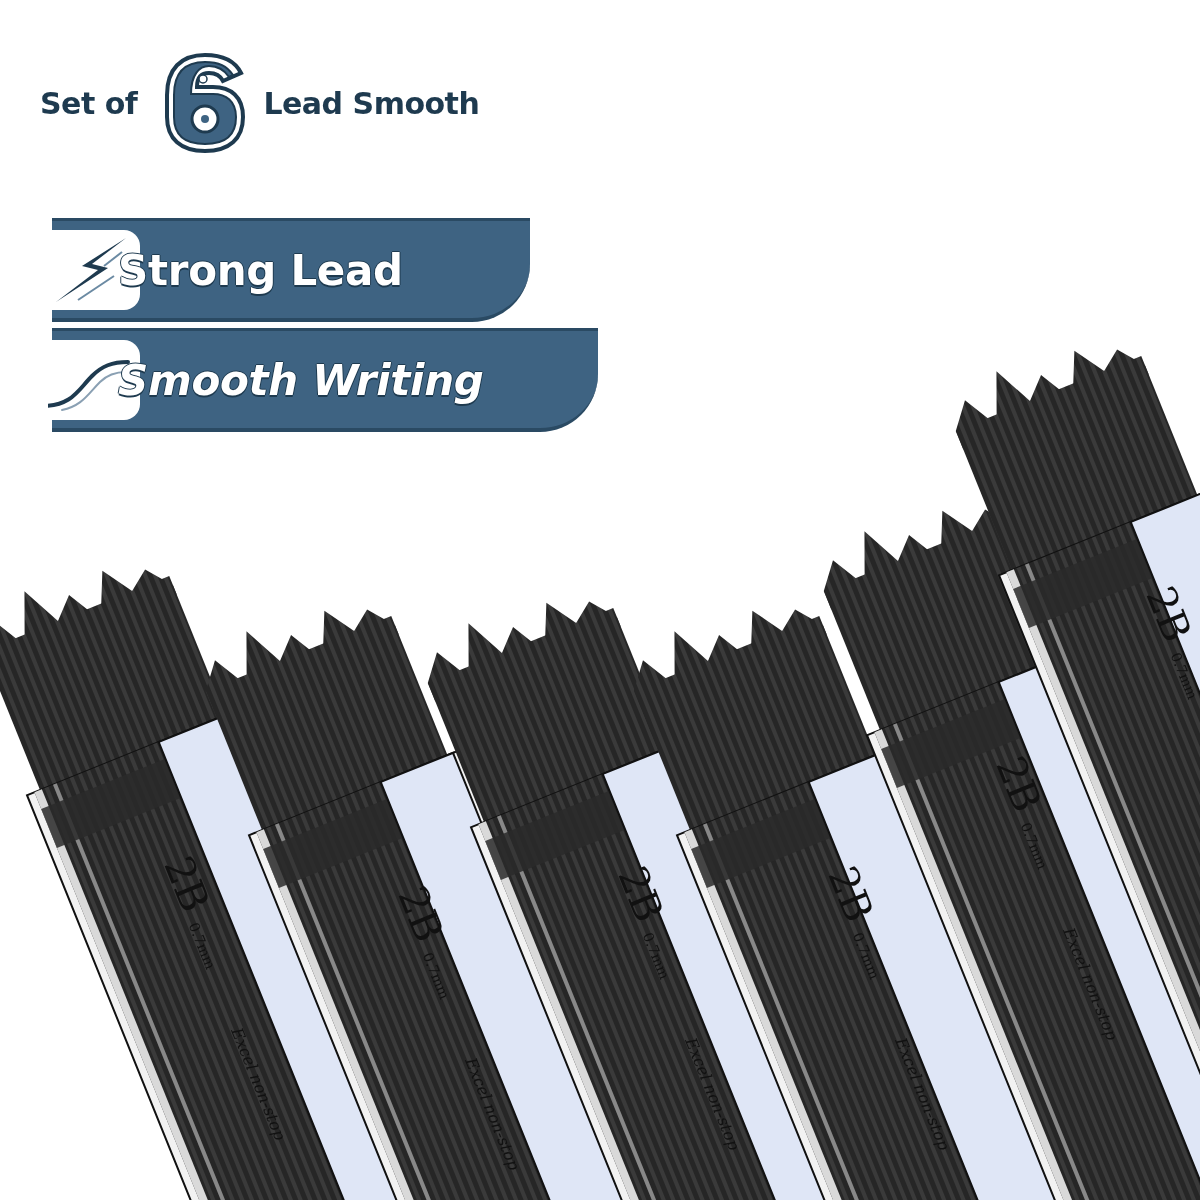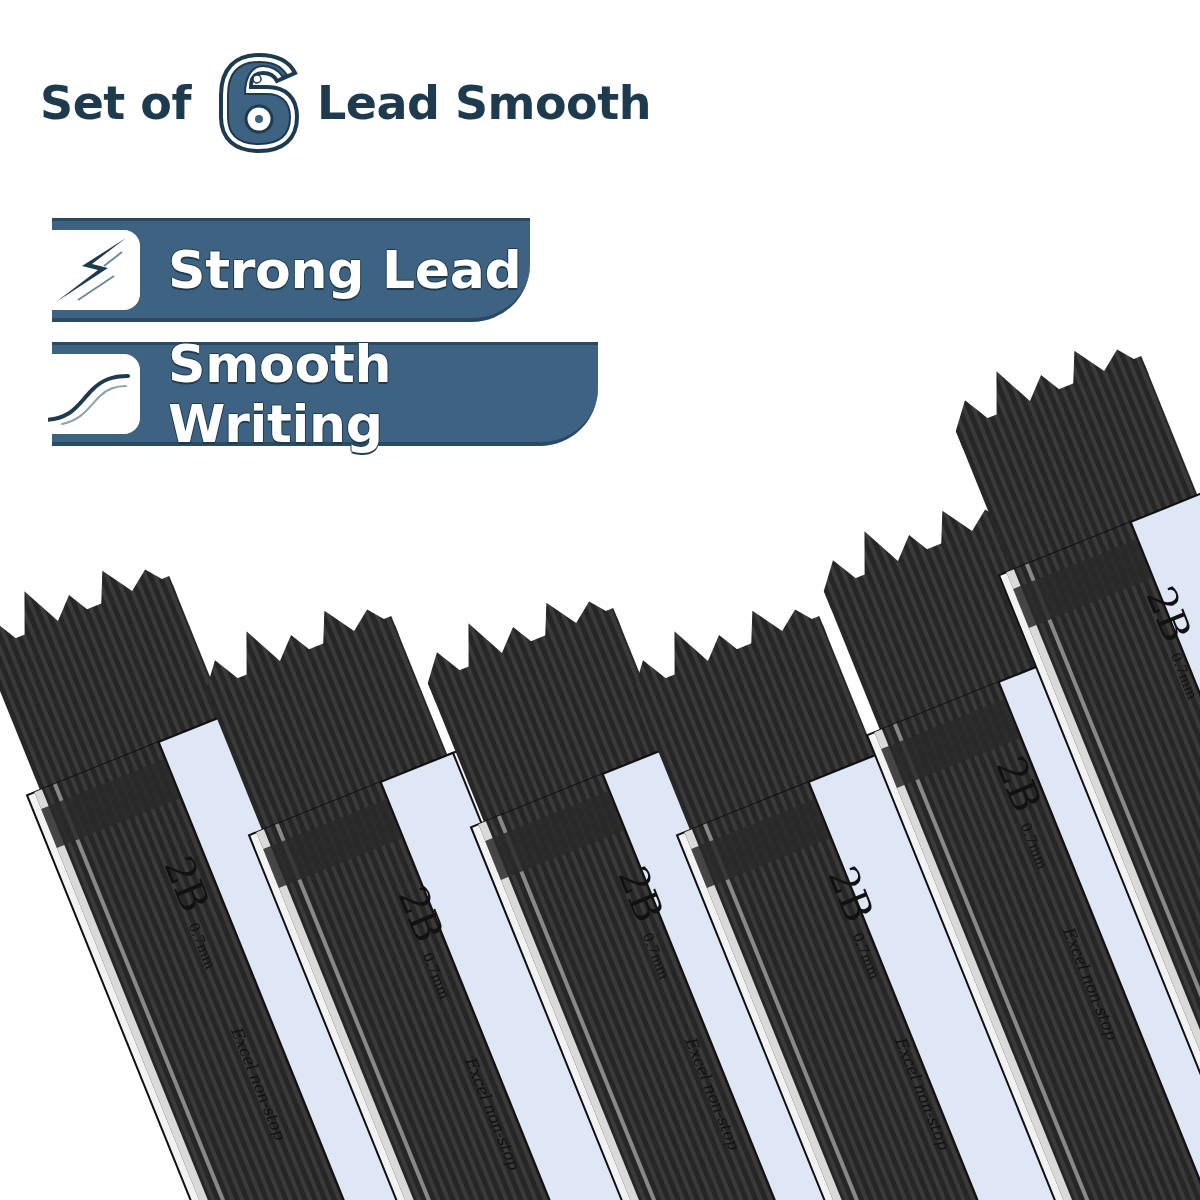--- a/index.html
+++ b/index.html
@@ -1,26 +1,26 @@
 <!DOCTYPE html>
 <html><head>
 <meta charset="utf-8">
 <style>
   html, body { margin:0; padding:0; }
   body { width:1200px; height:1200px; background:#ffffff; position:relative; overflow:hidden; font-family:"DejaVu Sans", sans-serif; }
-  .title { position:absolute; left:40px; top:48px; height:110px; display:flex; align-items:center; color:#1e3a4f; font-weight:bold; font-size:46px; letter-spacing:-0.5px; }
+  .title { position:absolute; left:40px; top:48px; height:110px; display:flex; align-items:center; color:#1e3a4f; font-weight:bold; font-size:30px; letter-spacing:-0.5px; }
   .title .pre { margin-right:24px; }
   .six { position:relative; width:88px; height:104px; margin-right:14px; }
   .six svg { position:absolute; left:0; top:0; }
   .badge { position:absolute; left:52px; height:104px; display:flex; align-items:center; }
   .badge .bar { position:absolute; left:0; top:0; right:0; bottom:0; background:#3e6382; border-radius:0 0 58px 0; border-top:3px solid #2a4a63; border-bottom:4px solid #2a4a63; box-sizing:border-box; }
   .badge .iconbox { position:absolute; left:-4px; top:12px; width:92px; height:80px; background:#fff; border-radius:0 16px 16px 0; z-index:2; }
-  .badge .label { position:relative; z-index:3; margin-left:116px; color:#fff; font-weight:bold; font-size:52px; letter-spacing:-0.3px; text-shadow:0 2px 0 #1e3a4f, 0 -1px 0 #1e3a4f, 1px 0 0 #1e3a4f, -1px 0 0 #1e3a4f; }
+  .badge .label { position:relative; z-index:3; margin-left:66px; color:#fff; font-weight:bold; font-size:42px; letter-spacing:-0.3px; text-shadow:0 2px 0 #1e3a4f, 0 -1px 0 #1e3a4f, 1px 0 0 #1e3a4f, -1px 0 0 #1e3a4f; }
   .b1 { top:218px; width:478px; }
-  .b2 { top:342px; width:546px; }
+  .b2 { top:328px; width:546px;font-style:italic; }
   .tubes { position:absolute; left:0; top:0; width:1200px; height:1200px; }
 </style>
 </head>
 <body>
 
 <div class="title">
   <span class="pre">Set of</span>
   <div class="six">
     <svg width="88" height="104" viewBox="0 0 88 104">
       <path d="M44 4 C20 4 6 18 6 44 L6 66 C6 88 20 100 44 100 C68 100 82 88 82 66 C82 46 70 36 52 36 L36 36 C36 26 40 22 48 22 C56 22 60 26 62 30 L80 22 C74 10 62 4 44 4 Z" fill="#fff" stroke="#1e3a4f" stroke-width="4"></path>

